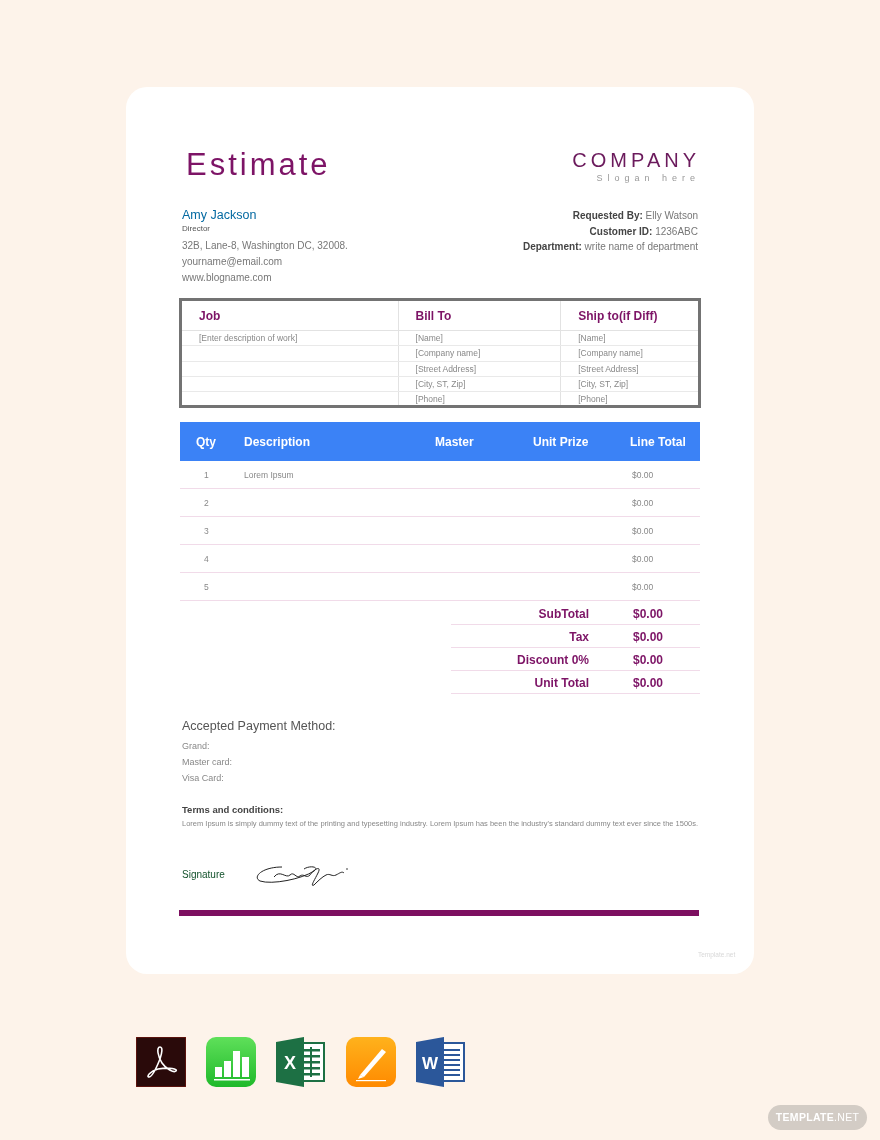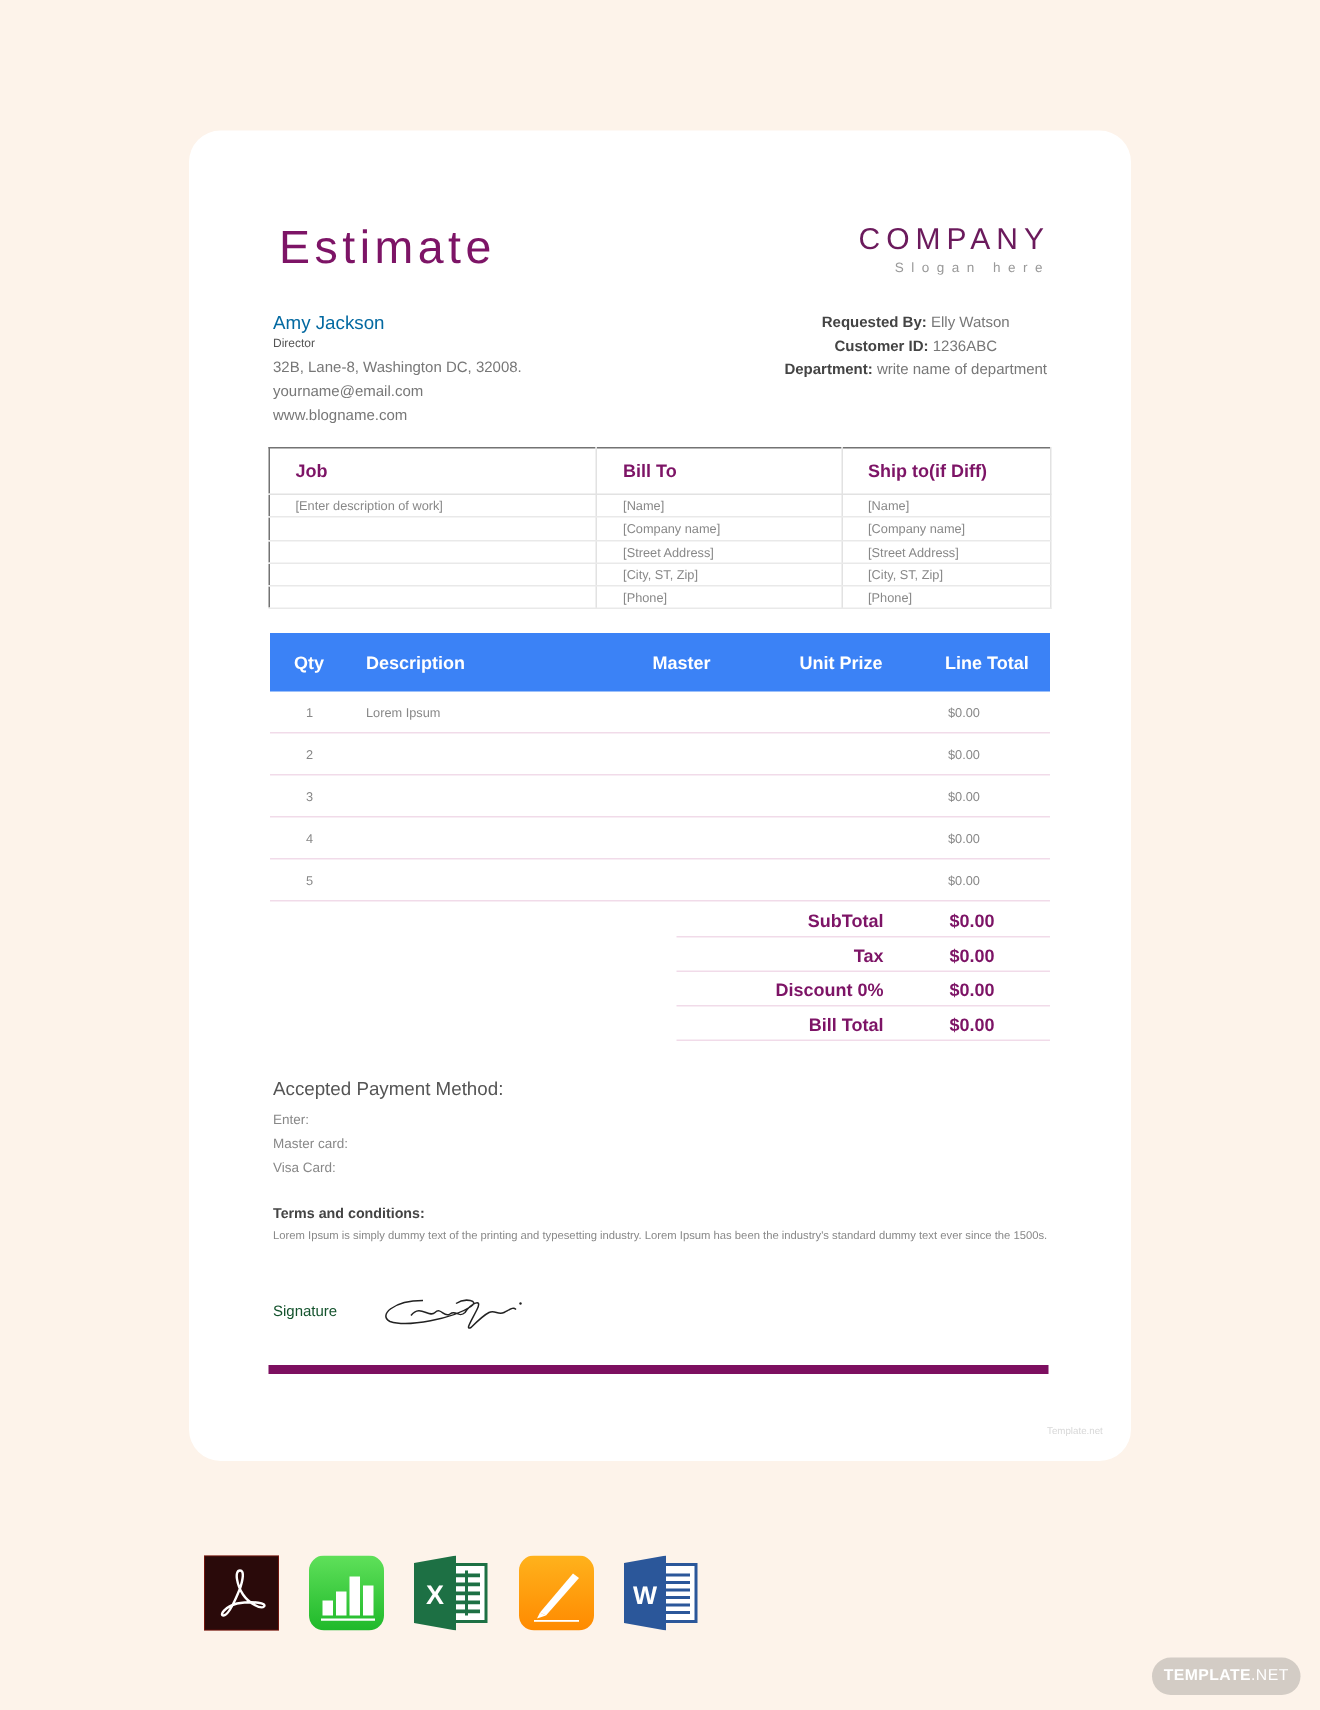--- a/index.html
+++ b/index.html
@@ -34,29 +34,29 @@
     right: 54px; top: 86px;
     font-size: 9px; letter-spacing: 5px;
     color: #999; text-align: right;
   }
 
   .sender { left: 56px; top: 120px; }
   .sender .name { font-size: 12.5px; color: #0369a1; line-height: 16px; }
   .sender .role { font-size: 8px; color: #555; line-height: 12px; margin-bottom: 3px; }
   .sender .line { font-size: 10px; color: #777; line-height: 16px; }
 
-  .meta { right: 56px; top: 121px; text-align: center; }
+  .meta { right: 56px; top: 121px; text-align: right; }
   .meta .row { font-size: 10px; line-height: 15.5px; color: #777; }
   .meta .row b { color: #444; font-weight: bold; }
 
   
   .job-table {
     left: 53px; top: 211px;
     width: 522px;
-    border: 1px solid #737373;
+    border: 3px solid #737373;
     border-collapse: collapse;
   }
   .job-table th {
     height: 31px;
     text-align: left;
     padding-left: 17px;
     font-size: 12px; font-weight: bold;
     color: #7d1466;
     border-right: 1px solid #e2e2e2;
     border-bottom: 1px solid #e2e2e2;
@@ -231,27 +231,27 @@
     </div>
     <div class="tot-row">
       <span class="lbl">Tax</span>
       <span class="val">$0.00</span>
     </div>
     <div class="tot-row">
       <span class="lbl">Discount 0%</span>
       <span class="val">$0.00</span>
     </div>
     <div class="tot-row">
-      <span class="lbl">Bill Total</span>
+      <span class="lbl">Unit Total</span>
       <span class="val">$0.00</span>
     </div>
   </div>
 
   <div class="abs pay-title">Accepted Payment Method:</div>
-  <div class="abs pay-line" style="top:654px;">Enter:</div>
+  <div class="abs pay-line" style="top:654px;">Grand:</div>
   <div class="abs pay-line" style="top:670px;">Master card:</div>
   <div class="abs pay-line" style="top:686px;">Visa Card:</div>
 
   <div class="abs terms-title">Terms and conditions:</div>
   <div class="abs terms-body">Lorem Ipsum is simply dummy text of the printing and typesetting industry. Lorem Ipsum has been the industry's standard dummy text ever since the 1500s.</div>
 
   <div class="abs sig-label">Signature</div>
   <svg class="abs sig-svg" width="100" height="30" viewBox="0 0 100 30">
     <path d="M30 8 C 10 8, 0 18, 8 22 C 20 26, 50 20, 62 12 C 68 8, 58 6, 52 10 M22 18 C 28 10, 34 20, 38 16 C 42 12, 44 20, 48 17 C 52 14, 54 20, 58 16 C 62 10, 70 6, 66 14 C 62 22, 58 28, 62 26 C 66 22, 70 18, 74 16 C 78 14, 80 18, 84 16 C 88 14, 90 12, 92 14" fill="none" stroke="#222" stroke-width="1"></path>
     <circle cx="95" cy="10" r="0.8" fill="#222"></circle>

